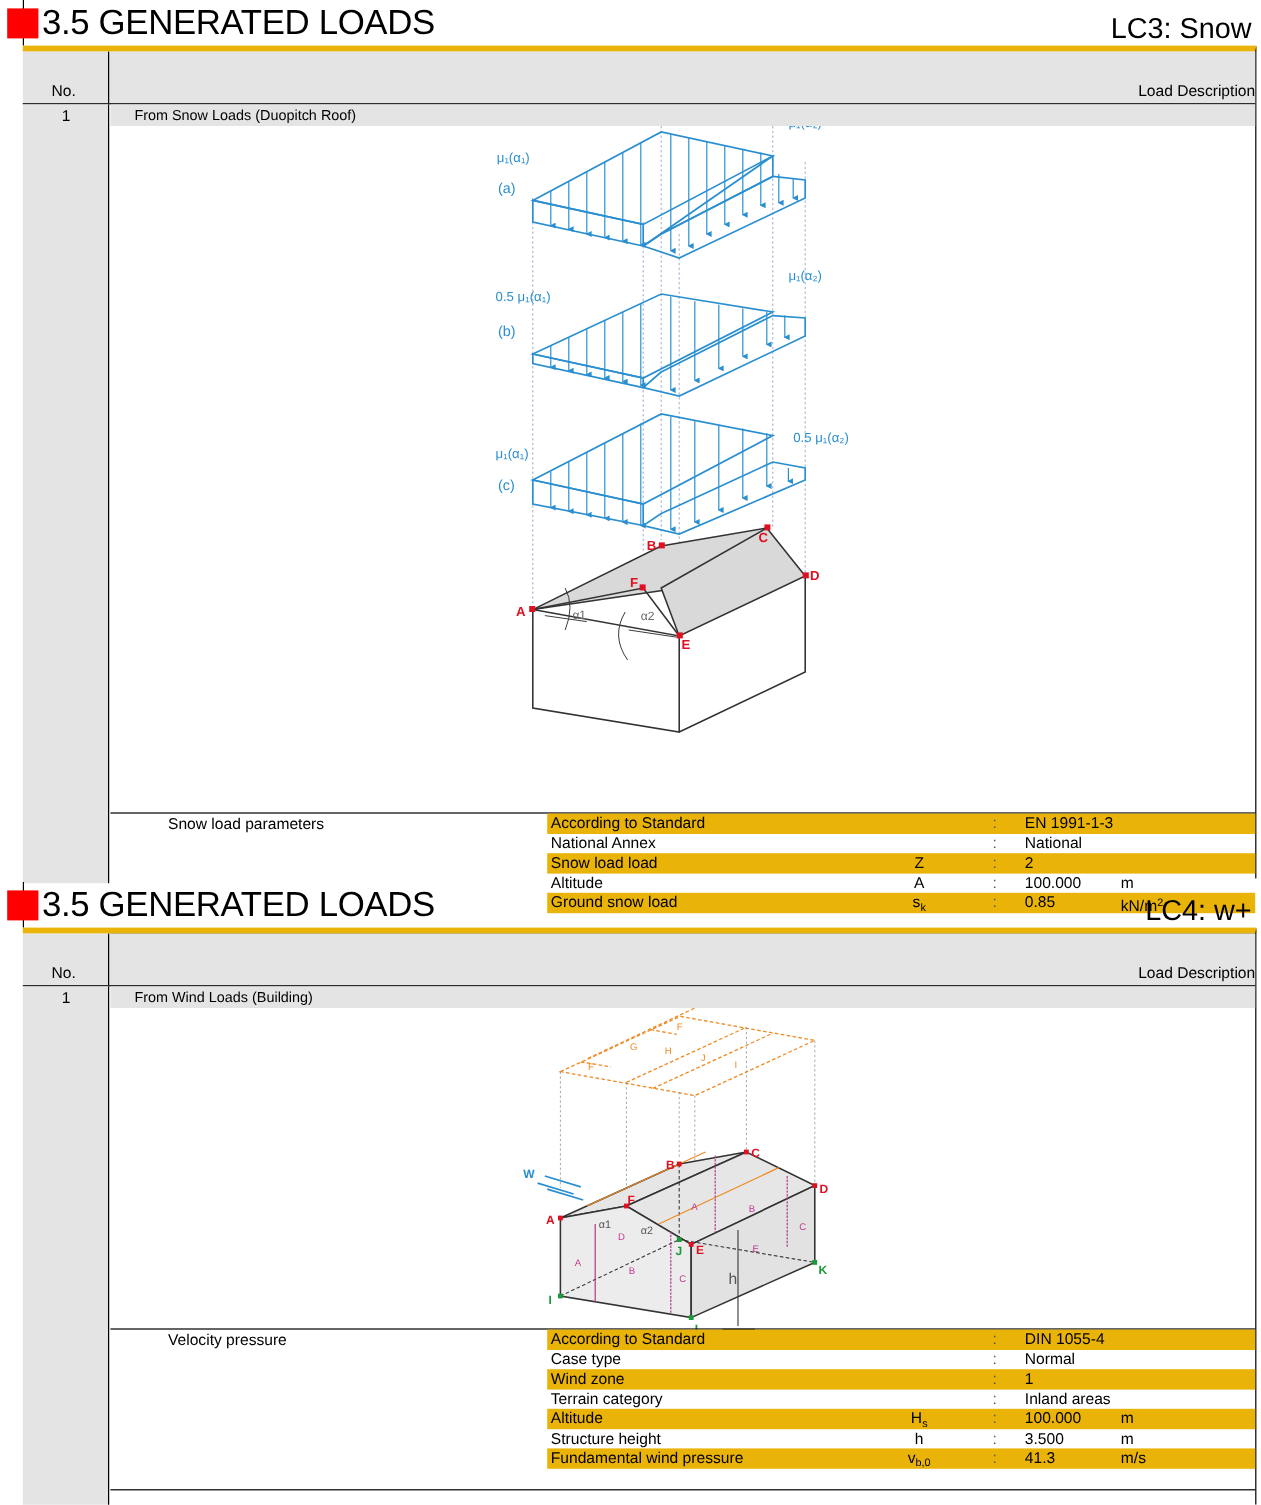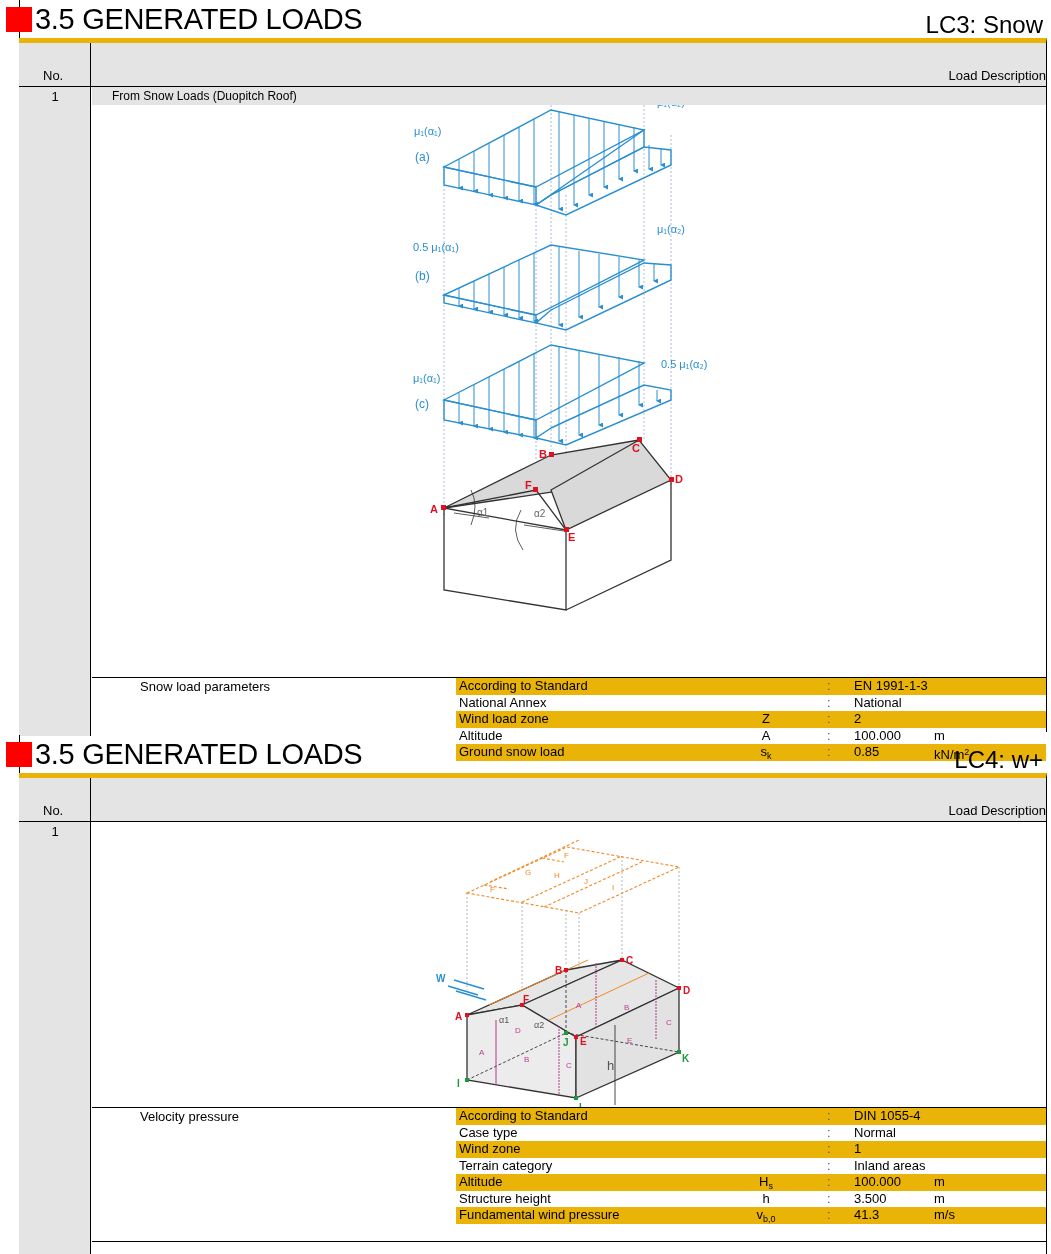--- a/index.html
+++ b/index.html
@@ -198,21 +198,21 @@
           <span class="n">According to Standard</span>
           <span class="c">:</span>
           <span class="v">EN 1991-1-3</span>
         </div>
         <div class="prow" style="top:16.5px">
           <span class="n">National Annex</span>
           <span class="c">:</span>
           <span class="v">National</span>
         </div>
         <div class="prow shade" style="top:33px">
-          <span class="n">Wind load zone</span>
+          <span class="n">Snow load load</span>
           <span class="s">Z</span>
           <span class="c">:</span>
           <span class="v">2</span>
         </div>
         <div class="prow" style="top:49.5px">
           <span class="n">Altitude</span>
           <span class="s">A</span>
           <span class="c">:</span>
           <span class="v">100.000</span>
           <span class="u">m</span>
@@ -242,20 +242,21 @@
           <span>No.</span>
         </div>
       <div class="desc">
           <span>Load Description</span>
         </div>
     </div>
     <div class="body" style="height:436px">
       <div class="col-no">
           <span>1</span>
         </div>
+      <div class="row-title">From Wind Loads (Building)</div>
       <div class="figure" style="height:278px">
         <svg width="290" height="278" viewBox="0 0 290 278">
 
           <g stroke="#f08a24" stroke-width="1.1" fill="none" stroke-dasharray="3,2">
             <polygon points="43,53 143,7 255,27 155,73"></polygon>
             <line x1="98" y1="62" x2="198" y2="16"></line>
             <line x1="120" y1="67" x2="220" y2="21"></line>
             <line x1="60" y1="45" x2="85" y2="49"></line>
             <line x1="118" y1="18" x2="140" y2="22"></line>
             <line x1="66" y1="42" x2="155" y2="0"></line>

